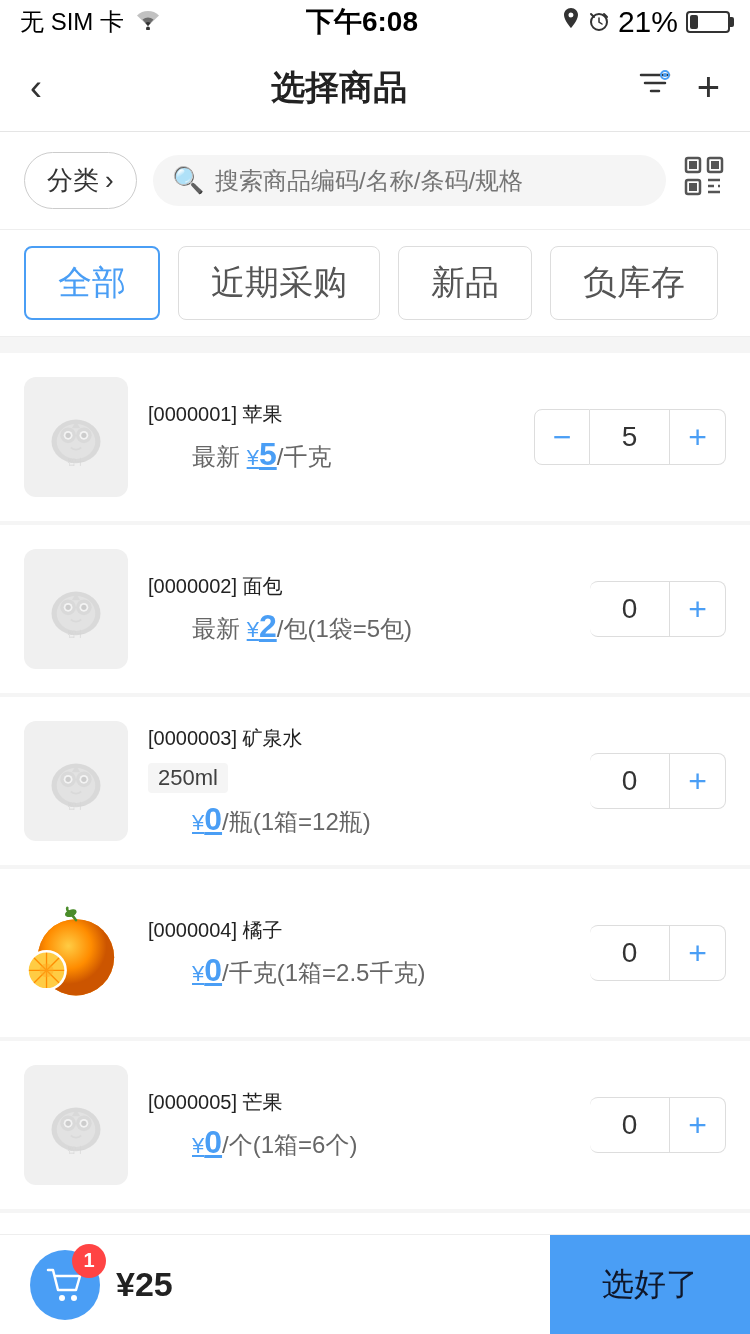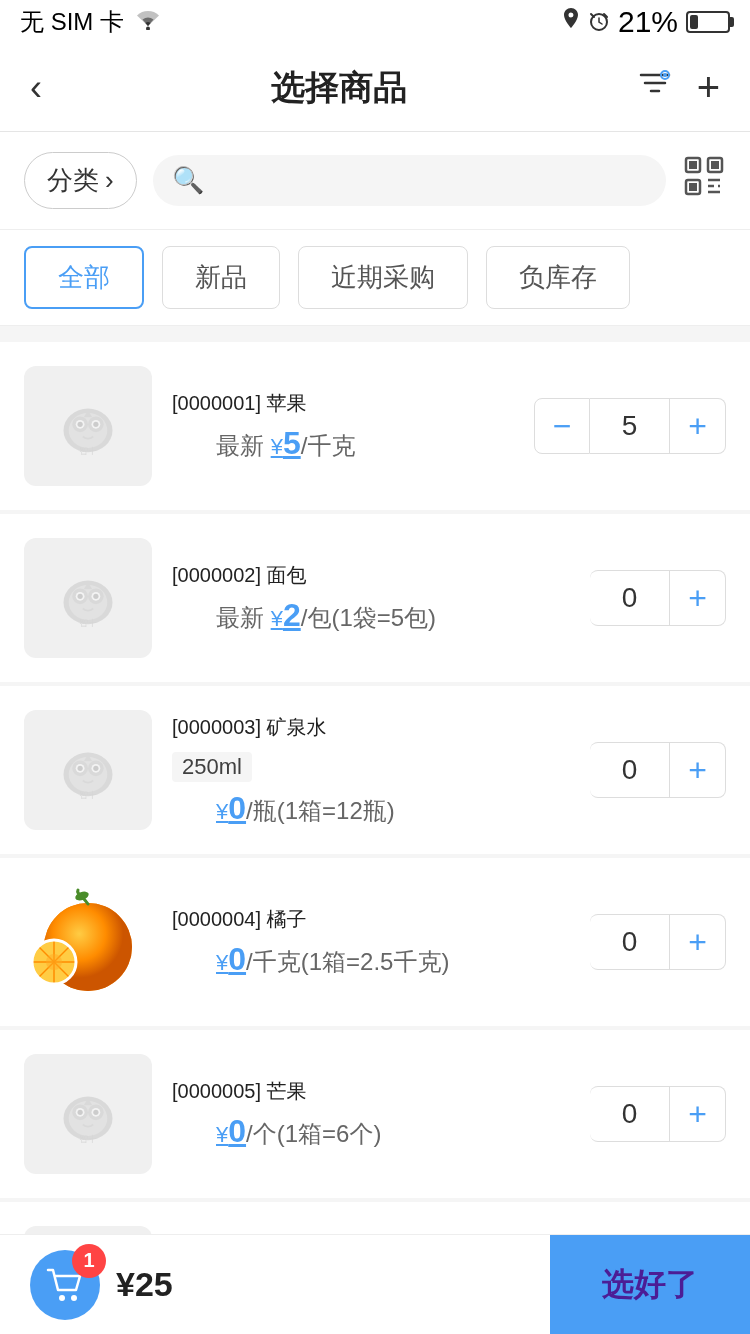--- a/index.html
+++ b/index.html
@@ -102,21 +102,21 @@
     .tabs-bar {
       background: #fff;
       display: flex;
       padding: 16px 24px;
       gap: 18px;
       border-bottom: 1px solid #eee;
     }
     .tab-item {
       padding: 12px 32px;
       border-radius: 8px;
-      font-size: 26px;
+      font-size: 34px;
       border: 1px solid #ddd;
       color: #555;
       background: #fff;
     }
     .tab-item.active {
       border: 2px solid #4a9ef5;
       color: #4a9ef5;
       background: #fff;
     }
 
@@ -126,21 +126,21 @@
     }
     .product-item {
       background: #fff;
       margin-bottom: 2px;
       display: flex;
       align-items: center;
       padding: 24px 24px;
       gap: 20px;
     }
     .product-image {
-      width: 128px;
+      width: 104px;
       height: 120px;
       background: #f0f0f0;
       border-radius: 12px;
       display: flex;
       align-items: center;
       justify-content: center;
       flex-shrink: 0;
       overflow: hidden;
     }
     .product-info {
@@ -267,23 +267,23 @@
       align-items: center;
       justify-content: center;
     }
     .total-price {
       font-size: 34px;
       font-weight: bold;
       color: #222;
     }
     .confirm-btn {
       background: #4a9ef5;
-      color: #4c1d95;
+      color: #0f172a;
       font-size: 32px;
-      font-weight: 700;
+      font-weight: 400;
       border: none;
       width: 200px;
       height: 100px;
       display: flex;
       align-items: center;
       justify-content: center;
       cursor: pointer;
     }
 
     
@@ -307,20 +307,21 @@
     <span>无 SIM 卡</span>
     <span>
       <svg width="28" height="22" viewBox="0 0 28 22">
           <path d="M14 18l2.5-3a4 4 0 00-5 0L14 18z" fill="#333"></path>
           <path d="M14 18L8.5 11.5a9 9 0 0111 0L14 18z" fill="#333" opacity="0.6"></path>
           <path d="M14 18L3 7.5a16 16 0 0122 0L14 18z" fill="#333" opacity="0.3"></path>
           <circle cx="14" cy="20.5" r="2" fill="#333"></circle>
         </svg>
     </span>
   </div>
+  <div class="status-center">下午6:08</div>
   <div class="status-right">
     <span>
       <svg width="18" height="24" viewBox="0 0 18 24">
           <path d="M9 0C5.13 0 2 3.13 2 7c0 5.25 7 13 7 13s7-7.75 7-13c0-3.87-3.13-7-7-7zm0 9.5a2.5 2.5 0 110-5 2.5 2.5 0 010 5z" fill="#333"></path>
         </svg>
     </span>
     <span>
       <svg width="22" height="22" viewBox="0 0 22 22">
           <circle cx="11" cy="12" r="8" stroke="#333" stroke-width="2" fill="none"></circle>
           <path d="M11 8v4l3 2" stroke="#333" stroke-width="1.5" stroke-linecap="round" fill="none"></path>
@@ -351,41 +352,42 @@
   </div>
 </div>
 
 <div class="filter-bar">
   <button class="category-btn">
     <span>分类</span>
     <span>›</span>
   </button>
   <div class="search-box">
     <span style="color:#aaa;font-size:26px;">🔍</span>
+    <input type="text" style="font-size: 24px; color: rgb(153, 153, 153); width: 100%; border: none; background: transparent; outline: none;" placeholder="搜索商品编码/名称/条码/规格">
   </div>
   <span class="scan-icon">
     <svg width="44" height="44" viewBox="0 0 44 44">
       <rect x="4" y="4" width="14" height="14" rx="2" fill="none" stroke="#555" stroke-width="2.5"></rect>
       <rect x="4" y="26" width="14" height="14" rx="2" fill="none" stroke="#555" stroke-width="2.5"></rect>
       <rect x="26" y="4" width="14" height="14" rx="2" fill="none" stroke="#555" stroke-width="2.5"></rect>
       <rect x="7" y="7" width="8" height="8" fill="#555"></rect>
       <rect x="7" y="29" width="8" height="8" fill="#555"></rect>
       <rect x="29" y="7" width="8" height="8" fill="#555"></rect>
       <line x1="26" y1="26" x2="38" y2="26" stroke="#555" stroke-width="2.5"></line>
       <line x1="26" y1="32" x2="32" y2="32" stroke="#555" stroke-width="2.5"></line>
       <line x1="36" y1="32" x2="38" y2="32" stroke="#555" stroke-width="2.5"></line>
       <line x1="26" y1="38" x2="38" y2="38" stroke="#555" stroke-width="2.5"></line>
     </svg>
   </span>
 </div>
 
 <div class="tabs-bar">
   <button class="tab-item active">全部</button>
+  <button class="tab-item">近期采购</button>
   <button class="tab-item">新品</button>
-  <button class="tab-item">近期采购</button>
   <button class="tab-item">负库存</button>
 </div>
 
 <div class="separator"></div>
 
 <div class="product-list">
 
   <div class="product-item">
     <div class="product-image">
       <svg class="owl-svg" viewBox="0 0 80 80">

